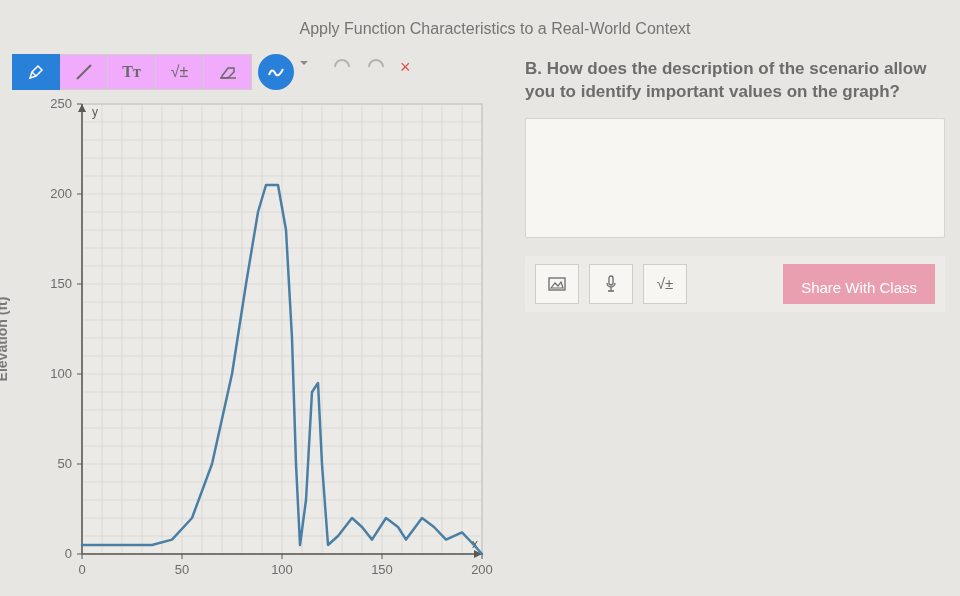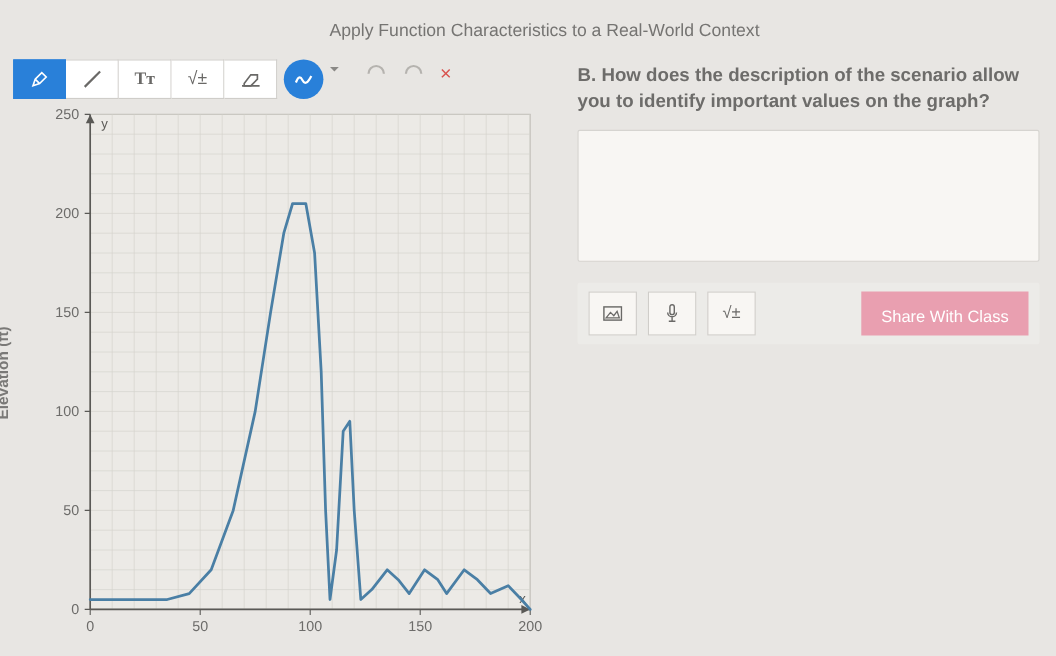--- a/index.html
+++ b/index.html
@@ -30,21 +30,21 @@
     gap: 0;
     height: 40px;
   }
   .tool {
     width: 48px;
     height: 36px;
     display: flex;
     align-items: center;
     justify-content: center;
     border: 1px solid #cfcdc9;
-    background: #ffffff;
+    background: #f0abfc;
     color: #6a6967;
     font-size: 16px;
     cursor: pointer;
   }
   .tool + .tool { border-left: none; }
   .tool.active {
     background: #2980d9;
     border-color: #2980d9;
     color: #fff;
   }

